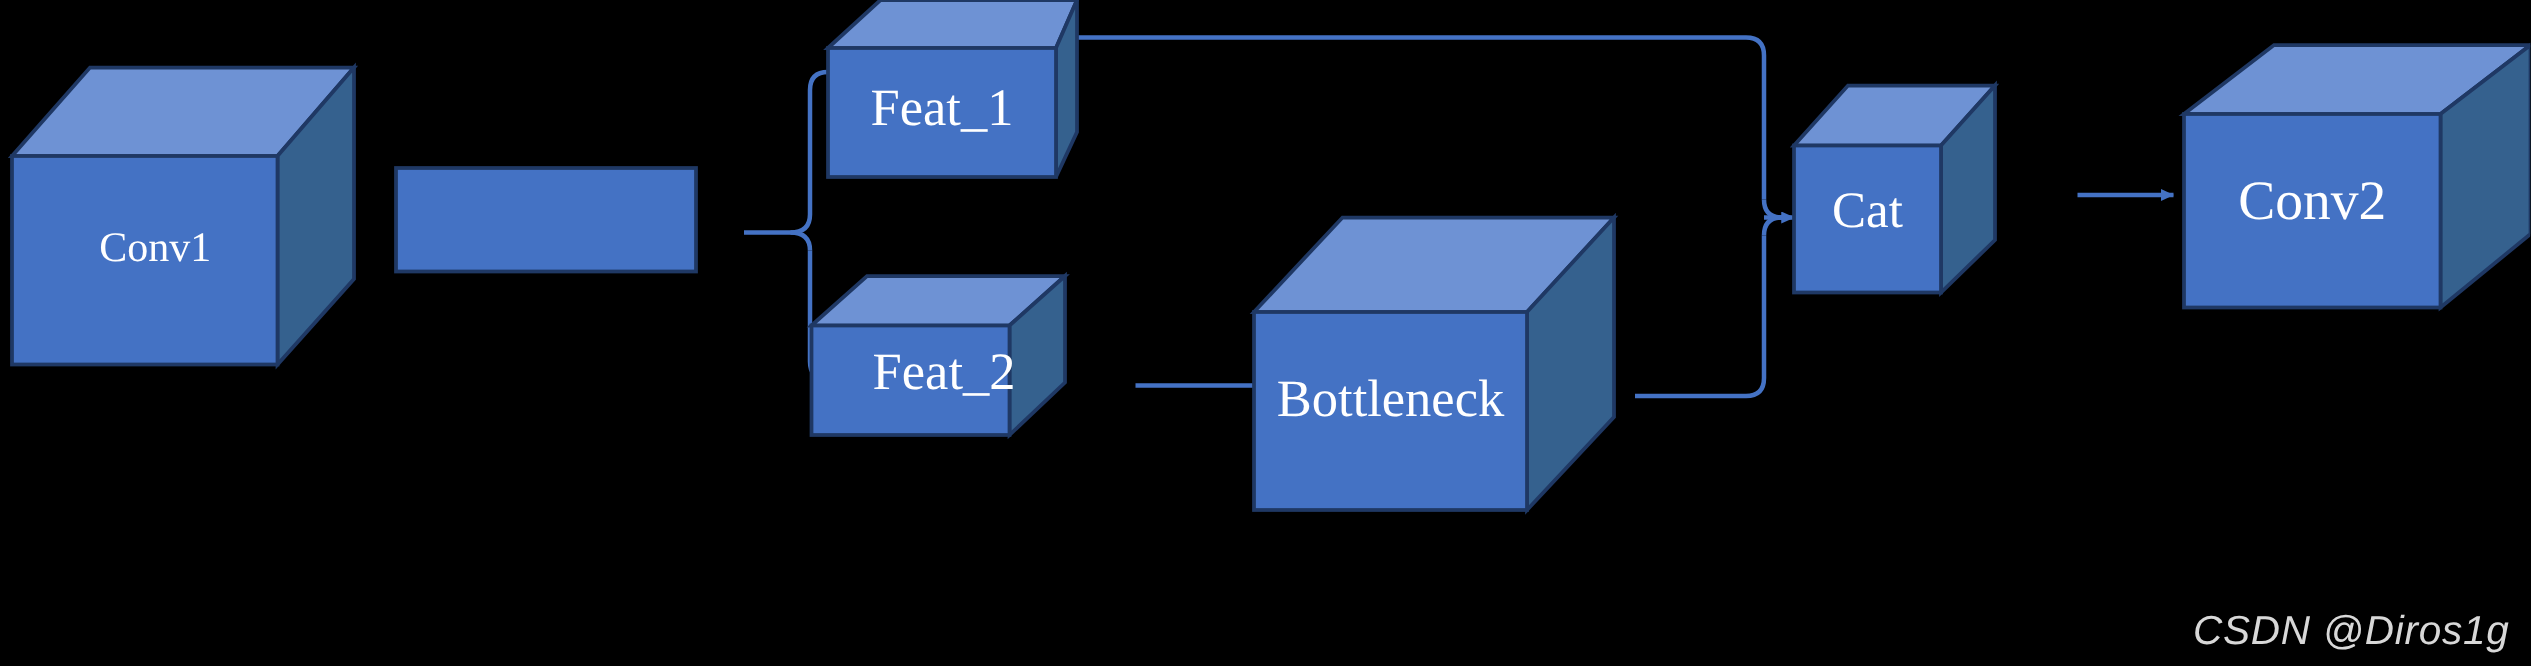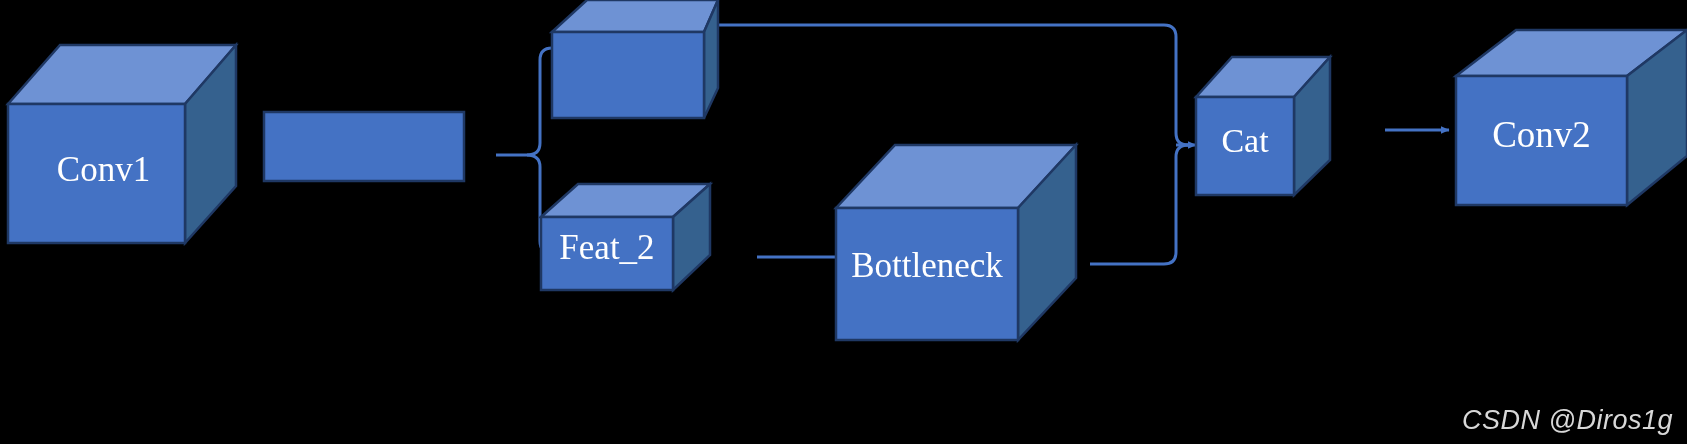--- a/index.html
+++ b/index.html
@@ -109,25 +109,26 @@
       <rect x="1196" y="97" width="98" height="98" fill="#4472C4" stroke="#1F3864" stroke-width="2.5"></rect>
     </g>
 
     <g>
       <polygon points="1456,76 1516,30 1687,30 1627,76" fill="#6E92D4" stroke="#1F3864" stroke-width="2.5"></polygon>
       <polygon points="1627,76 1687,30 1687,156 1627,205" fill="#35618E" stroke="#1F3864" stroke-width="2.5"></polygon>
       <rect x="1456" y="76" width="171" height="129" fill="#4472C4" stroke="#1F3864" stroke-width="2.5"></rect>
     </g>
   </svg>
 
-  <div class="node-label" style="left:8px; top:150px; width:191px; font-size:35px;">Conv1</div>
+  <div class="node-label" style="left:8px; top:150px; width:191px; font-size:28px;">Conv1</div>
 
 
+  <div class="node-label" style="left:552px; top:52px; width:152px; font-size:35px;">Feat_1</div>
 
-  <div class="node-label" style="left:537px; top:228px; width:140px; font-size:35px;">Feat_2</div>
+  <div class="node-label" style="left:537px; top:228px; width:140px; font-size:35px;text-align:right;">Feat_2</div>
 
   <div class="node-label" style="left:1196px; top:122px; width:98px; font-size:34px;">Cat</div>
 
   <div class="node-label" style="left:836px; top:246px; width:182px; font-size:35px;">Bottleneck</div>
 
   <div class="node-label" style="left:1456px; top:113px; width:171px; font-size:37px;">Conv2</div>
 
   <div class="watermark">CSDN @Diros1g</div>
 
 </div>

